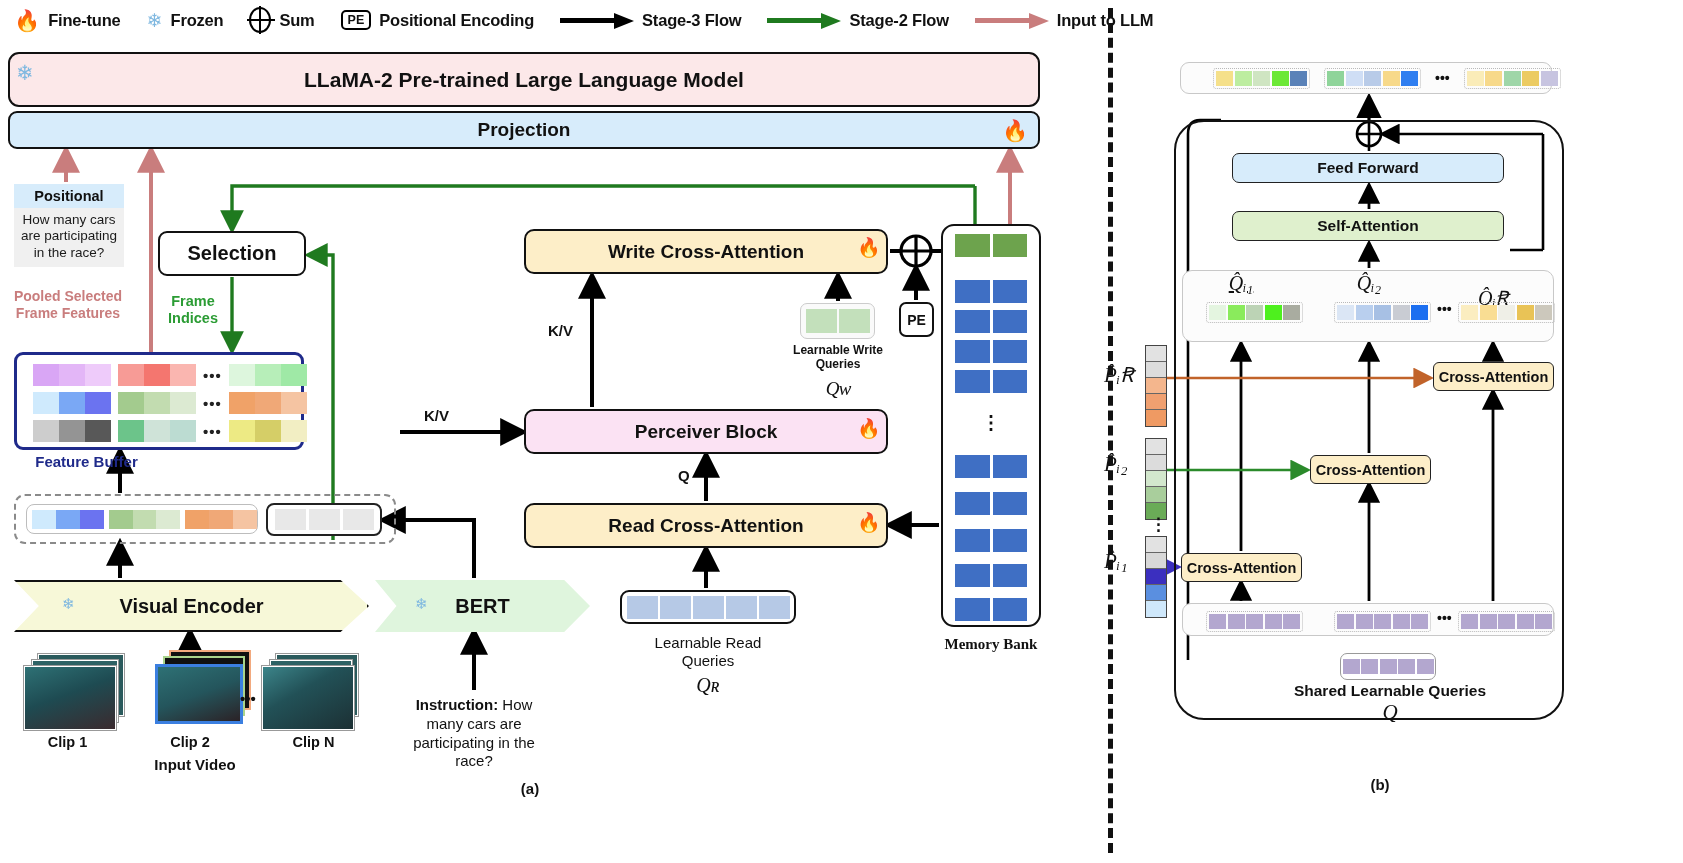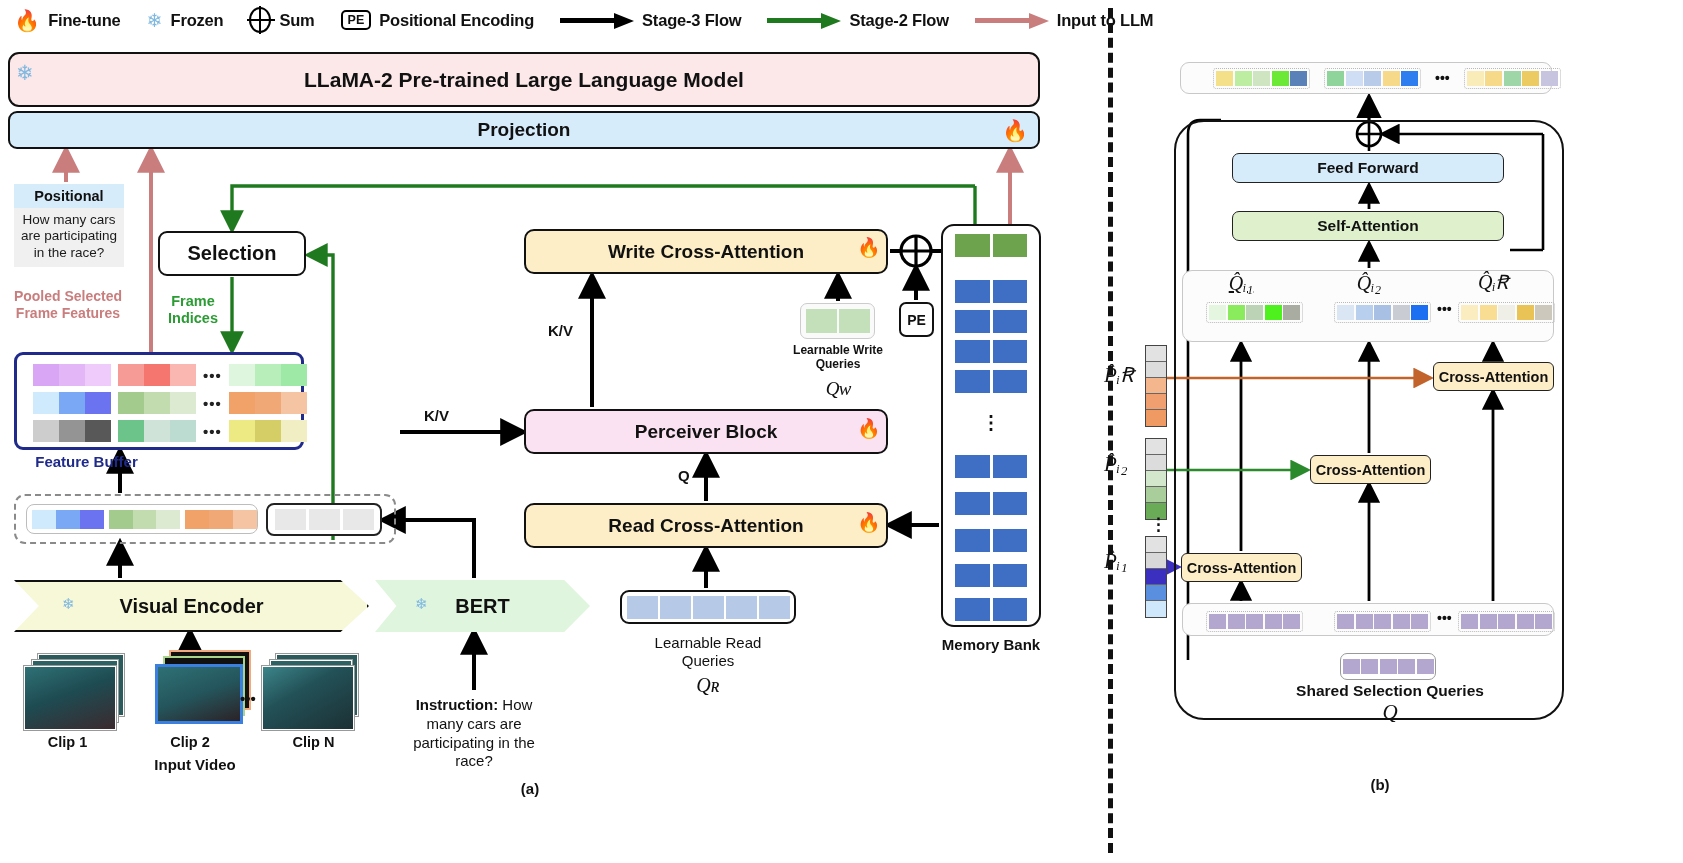--- a/index.html
+++ b/index.html
@@ -101,21 +101,21 @@
 
   #lrq-box { left: 620px; top: 590px; width: 176px; height: 34px; border: 2.6px solid #111; border-radius: 9px; background:#fff; display:flex; align-items:center; justify-content:center; gap:2px; }
   #lrq-box .tk { width: 31px; height: 23px; background: #b6c9e6; }
   #lrq-label { left: 628px; top: 634px; width: 160px; text-align:center; font-weight:normal; font-size:15px; line-height:1.2; }
   #lrq-math { left: 628px; top: 674px; width: 160px; text-align:center; font-family:"Liberation Serif", serif; font-style: italic; font-size: 20px; }
 
   
   #membank { left: 941px; top: 224px; width: 100px; height: 403px; border: 2.4px solid #111; border-radius: 13px; background:#fff; }
   .mbrow { position: absolute; left: 955px; width: 72px; height: 23px; display:flex; gap: 3px; }
   .mbrow div { flex: 1; }
-  #mb-label { left: 941px; top: 636px; width: 100px; text-align:center; font-weight:bold; font-size:15px; line-height:1.15; }
+  #mb-label { left: 941px; top: 636px; width: 100px; text-align:center; font-weight:bold; font-size:15px; line-height:1.15;font-family:Liberation Serif, serif; }
   #mb-vdots { left: 941px; top: 418px; width: 100px; text-align:center; font-size: 19px; font-weight: bold; line-height: .55; letter-spacing: 0; }
 
   
   #label-a { left: 480px; top: 780px; width: 100px; text-align:center; font-weight:bold; font-size:15px; }
   #label-b { left: 1330px; top: 776px; width: 100px; text-align:center; font-weight:bold; font-size:15px; }
 
   
   #b-outtokens { left: 1180px; top: 62px; width: 372px; height: 32px; border: 1.8px solid #c8c8c8; border-radius: 9px; background:#fcfcfc; display:flex; align-items:center; }
   .tokgrp { display:flex; gap:1.5px; border: 1.3px dotted #b9b9b9; padding: 2px; border-radius: 3px; }
   .tokgrp div { width: 17px; height: 15px; }
@@ -536,21 +536,21 @@
 </div>
 <div class="qhat-lbl" style="left:1333px;top:272px;width:72px;">Q̂ᵢ₂</div>
 <div class="qhat-tok" style="left:1334px;top:302px;">
   <div style="background:#dbe6f5"></div>
     <div style="background:#b9cfee"></div>
     <div style="background:#a7c0e4"></div>
     <div style="background:#c9ccd3"></div>
     <div style="background:#1c6ff0"></div>
 </div>
 <div class="abs" style="left:1437px;top:306px;font-weight:bold;font-size:14px;line-height:.5;">•••</div>
-<div class="qhat-lbl" style="left:1457px;top:268px;width:72px;">Q̂ᵢꞦ</div>
+<div class="qhat-lbl" style="left:1457px;top:284px;width:72px;">Q̂ᵢꞦ</div>
 <div class="qhat-tok" style="left:1458px;top:302px;">
   <div style="background:#fbedc0"></div>
     <div style="background:#f9dd93"></div>
     <div style="background:#efefe7"></div>
     <div style="background:#e9c356"></div>
     <div style="background:#ccc8bc"></div>
 </div>
 
 <div id="ca1" class="ca-box">Cross-Attention</div>
 <div id="ca2" class="ca-box">Cross-Attention</div>
@@ -606,16 +606,16 @@
     <div></div>
   </div>
 
 <div id="shared-q" class="abs">
   <div></div>
     <div></div>
     <div></div>
     <div></div>
     <div></div>
 </div>
-<div id="shared-q-label" class="abs">Shared Selection Queries</div>
+<div id="shared-q-label" class="abs">Shared Learnable Queries</div>
 <div id="shared-q-math" class="abs">Q</div>
 
 <div id="label-b" class="abs">(b)</div>
 
 </body></html>

